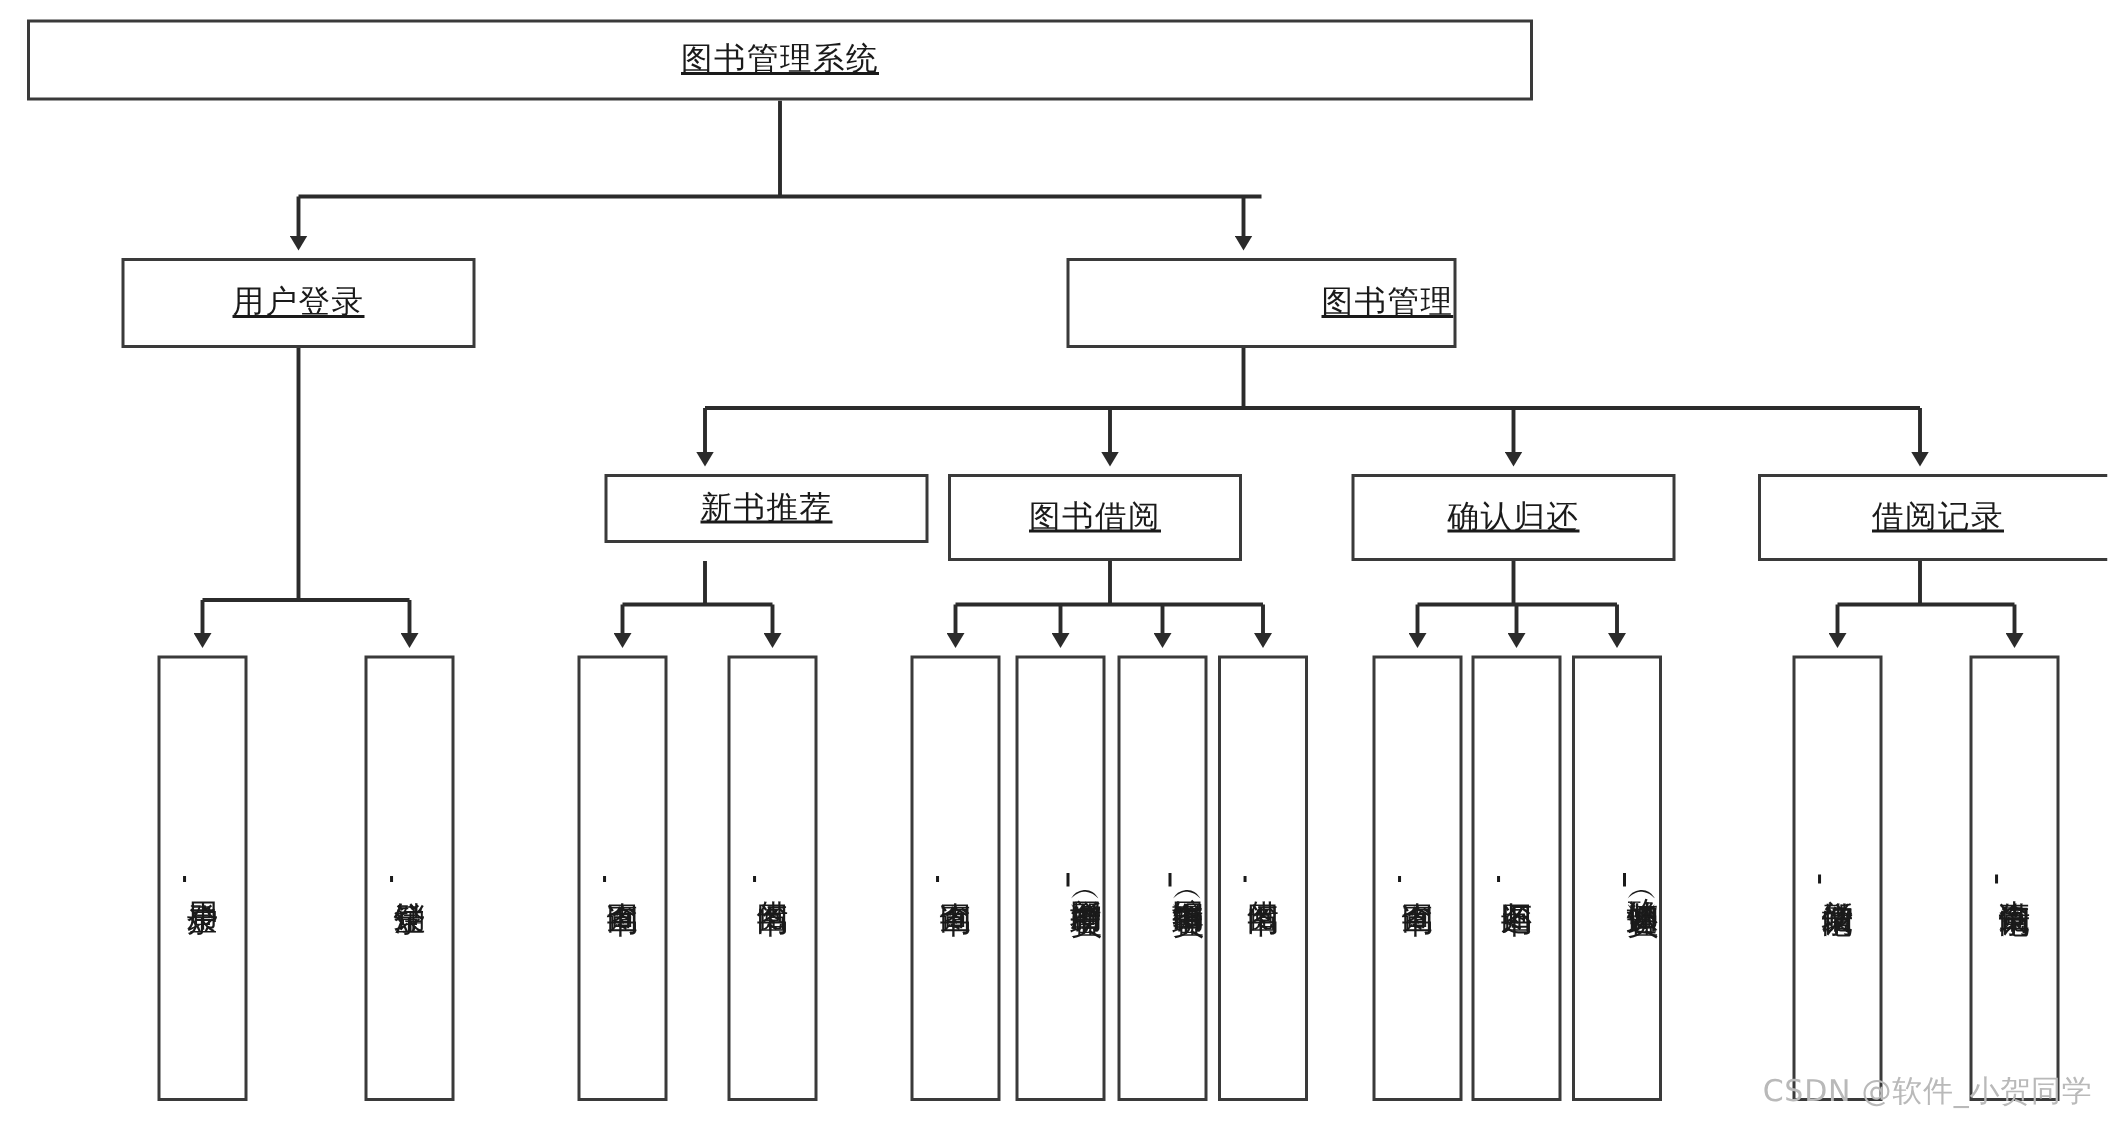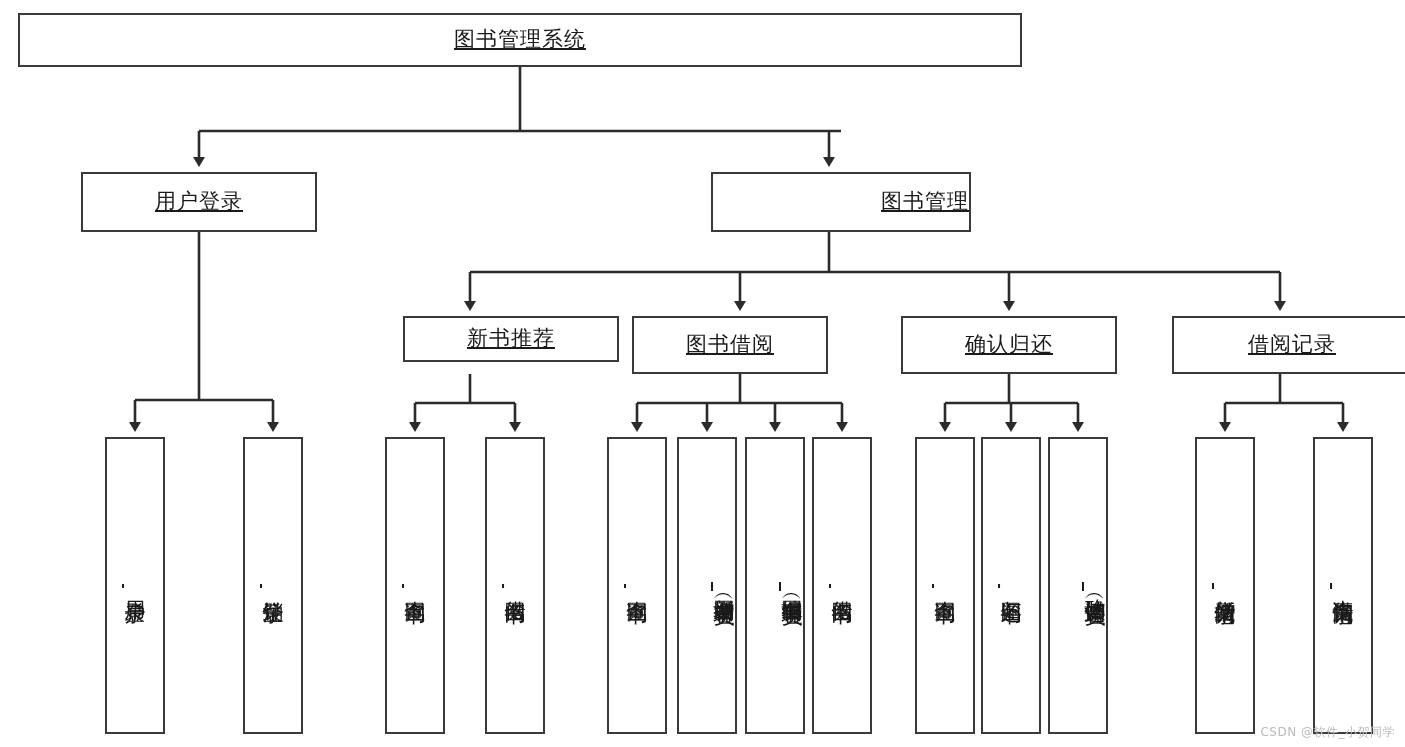--- a/index.html
+++ b/index.html
@@ -56,21 +56,21 @@
   .node.v-node > span {
     writing-mode: vertical-rl;
     text-orientation: upright;
     line-height: 1.05;
     white-space: nowrap;
   }
   #watermark {
     position: absolute;
     right: 10px;
     bottom: 6px;
-    font-size: 12px;
+    font-size: 20px;
     color: #b9b9b9;
     letter-spacing: 0.5px;
     user-select: none;
     white-space: nowrap;
     margin-left: 16px;
   }
 </style>
 </head>
 <body>
 

